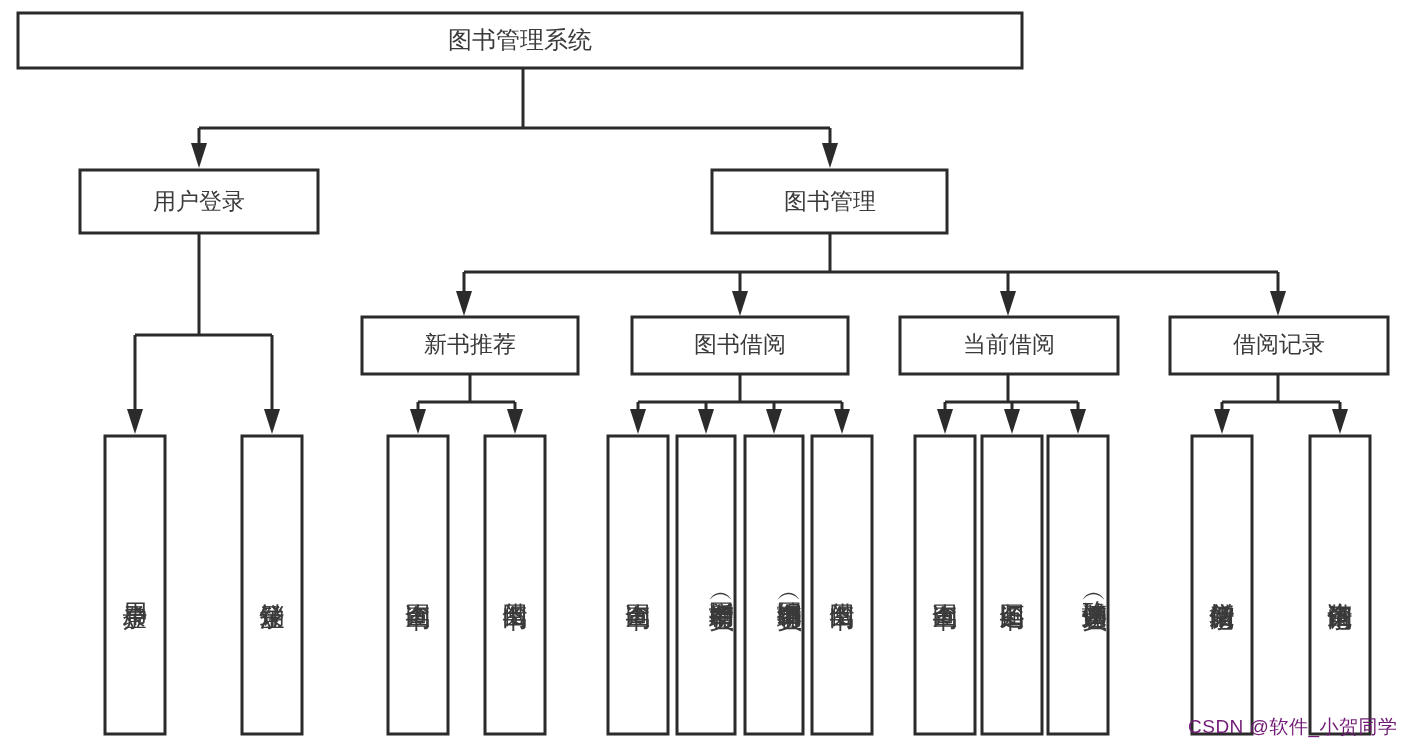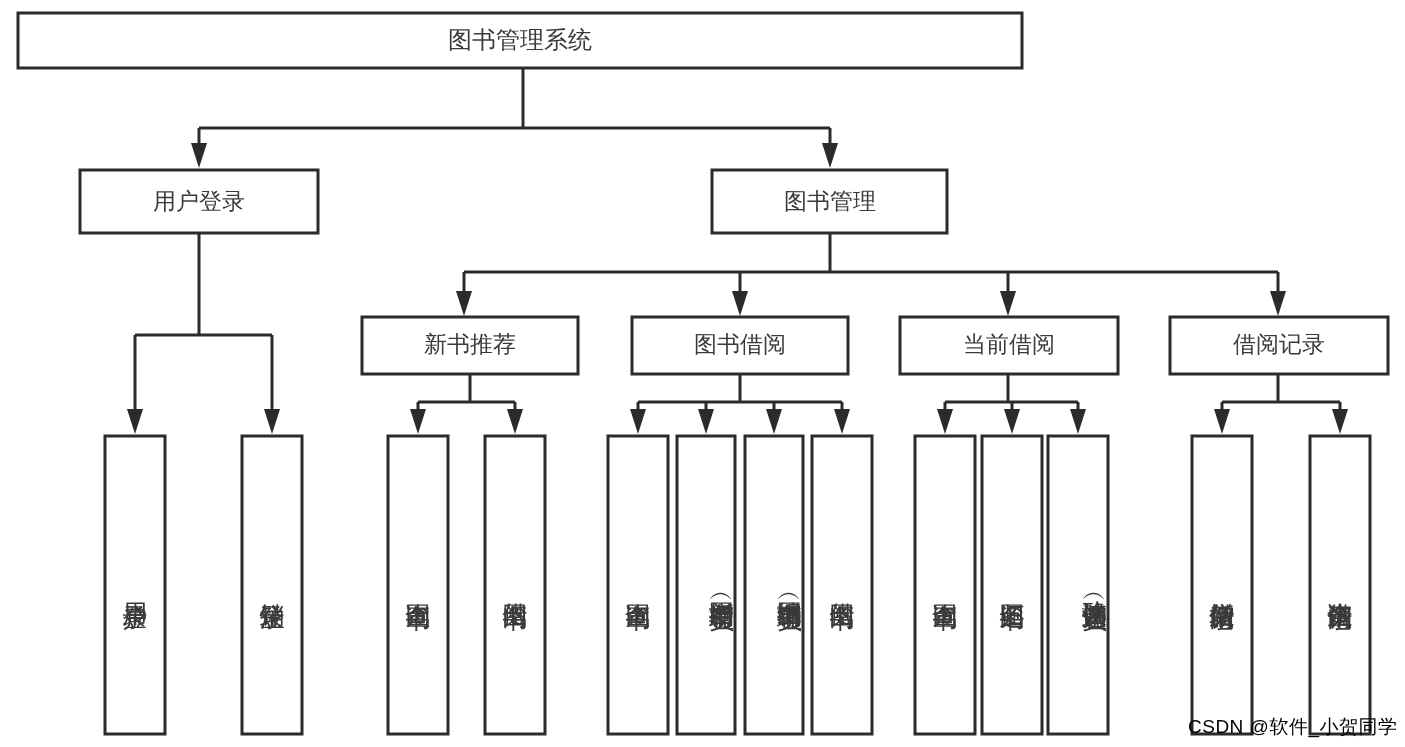--- a/index.html
+++ b/index.html
@@ -68,21 +68,21 @@
     align-items: center;
     justify-content: center;
     pointer-events: none;
   }
   .watermark {
     position: absolute;
     left: 1188px;
     top: 714px;
     font-family: "Liberation Sans", "DejaVu Sans", sans-serif;
     font-size: 19px;
-    color: #000000;
+    color: #701a75;
     white-space: nowrap;
     letter-spacing: 0.5px;
   }
 </style>
 </head>
 <body>
 
 <div id="diagram-root">
 
   <svg id="flowchart" viewBox="0 0 1405 747">

